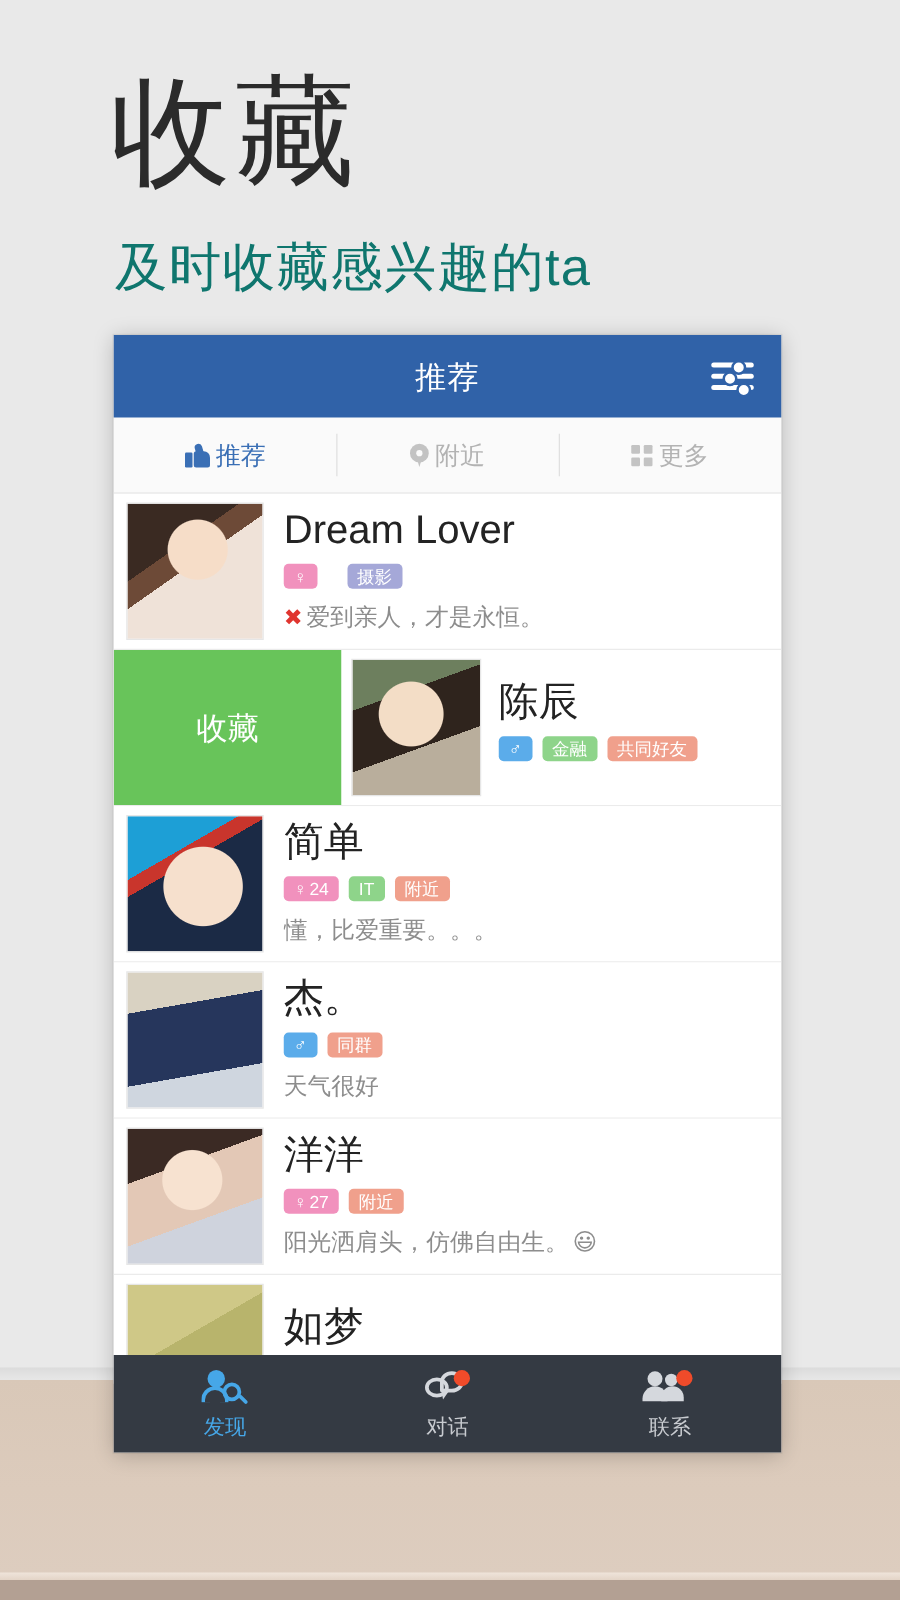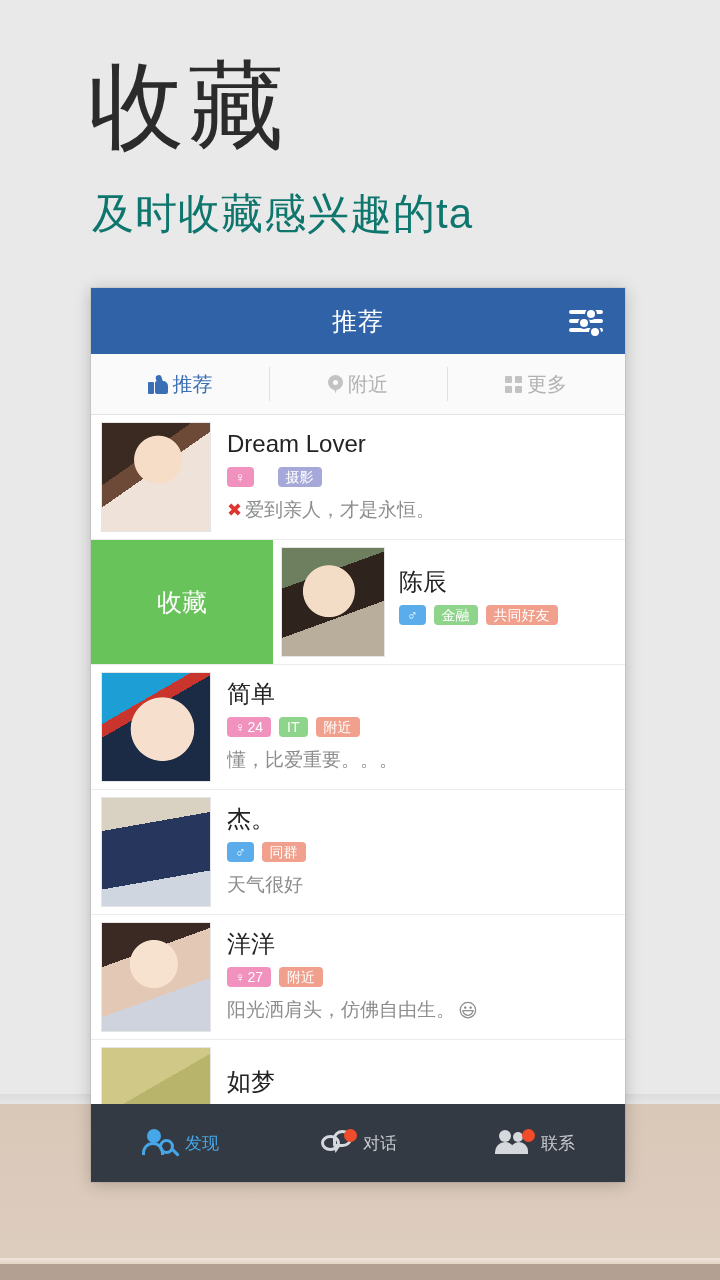--- a/index.html
+++ b/index.html
@@ -13,21 +13,21 @@
   #bg-desk{position:absolute;left:0;top:1104px;width:720px;height:158px;
     background:linear-gradient(180deg,#d9c8b8 0%,#dccbbc 55%,#ddcdbf 100%);}
   #bg-desk-edge{position:absolute;left:0;top:1258px;width:720px;height:6px;
     background:linear-gradient(180deg,#efe4da 0%,#e3d4c7 100%);}
   #bg-desk-front{position:absolute;left:0;top:1264px;width:720px;height:16px;background:#b3a093;}
   #bg-wallshadow{position:absolute;left:0;top:1094px;width:720px;height:12px;
     background:linear-gradient(180deg,rgba(0,0,0,0.06),rgba(0,0,0,0));}
 
   
   #phone{
-    position:absolute;left:91px;top:288px;width:534px;height:894px;
+    position:absolute;left:91px;top:268px;width:534px;height:894px;
     background:#fff;
     box-shadow:0 2px 16px rgba(0,0,0,0.22), 0 0 0 1px rgba(0,0,0,0.06);
   }
 
   
   .app-header{
     position:relative;height:66px;background:#3062a8;
     display:flex;align-items:center;justify-content:center;
   }
   .app-header .title{color:#fff;font-size:25px;letter-spacing:1px;}
@@ -64,21 +64,21 @@
   
   .ic-grid{width:17px;height:17px;display:grid;grid-template-columns:7px 7px;grid-template-rows:7px 7px;gap:3px;}
   .ic-grid i{background:#c3c3c3;border-radius:1px;display:block;}
 
   
   .list{position:relative;height:712px;overflow:hidden;background:#fff;}
   .row{display:flex;align-items:center;height:124px;border-bottom:1px solid #ebebeb;background:#fff;position:relative;}
   .row .avatar{width:108px;height:108px;margin:0 16px 0 10px;flex:none;border:1px solid #e6e6e6;
     background-size:cover;background-position:center;position:relative;overflow:hidden;}
   .row .info{flex:1;min-width:0;padding-right:12px;}
-  .name{font-size:24px;color:#232323;line-height:1.05;margin-bottom:9px;white-space:nowrap;overflow:hidden;}
+  .name{font-size:32px;color:#232323;line-height:1.05;margin-bottom:9px;white-space:nowrap;overflow:hidden;}
   .tags{display:flex;align-items:center;gap:8px;margin-bottom:9px;height:23px;}
   .tag{font-size:14px;color:#fff;border-radius:4px;padding:3px 8px;line-height:1;white-space:nowrap;
     display:inline-flex;align-items:center;gap:2px;}
   .tag.gender-f{background:#f191bd;}
   .tag.gender-m{background:#5bacea;}
   .tag.cat-purple{background:#a5a8d8;margin-left:16px;}
   .tag.cat-green{background:#8ed48a;}
   .tag.cat-salmon{background:#f0a08c;}
   .sym{font-size:14px;line-height:1;}
   .sig{font-size:19px;color:#8d8d8d;white-space:nowrap;overflow:hidden;display:flex;align-items:center;gap:3px;}
@@ -86,21 +86,21 @@
   .star-ic{color:#e0352f;font-size:18px;}
 
   
   .row.swiped{padding:0;}
   .swipe-action{width:182px;height:124px;background:#68c45a;color:#fff;font-size:25px;
     display:flex;align-items:center;justify-content:center;flex:none;}
   .row.swiped .avatar{width:102px;height:108px;margin:0 14px 0 8px;}
 
   
   .bottomnav{position:absolute;left:0;bottom:0;width:534px;height:78px;background:#343a43;display:flex;}
-  .navitem{flex:1;display:flex;flex-direction:row;align-items:center;justify-content:center;
+  .navitem{flex:1;display:flex;flex-direction:column;align-items:center;justify-content:center;
     gap:4px;color:#c8cbd0;font-size:17px;position:relative;}
   .navitem.active{color:#46a7e8;}
   .navicon{height:32px;width:40px;position:relative;display:block;}
   .dot{position:absolute;width:13px;height:13px;border-radius:50%;background:#f04b2a;top:2px;right:2px;}
 
   
   .i-disc .hd{position:absolute;left:6px;top:2px;width:14px;height:14px;border-radius:50%;background:#46a7e8;}
   .i-disc .bd{position:absolute;left:1px;top:15px;width:22px;height:13px;border-radius:11px 11px 0 0;
     background:transparent;border:3px solid #46a7e8;border-bottom:none;box-sizing:border-box;}
   .i-disc .mg{position:absolute;left:18px;top:12px;width:15px;height:15px;border:3px solid #46a7e8;border-radius:50%;box-sizing:border-box;}

